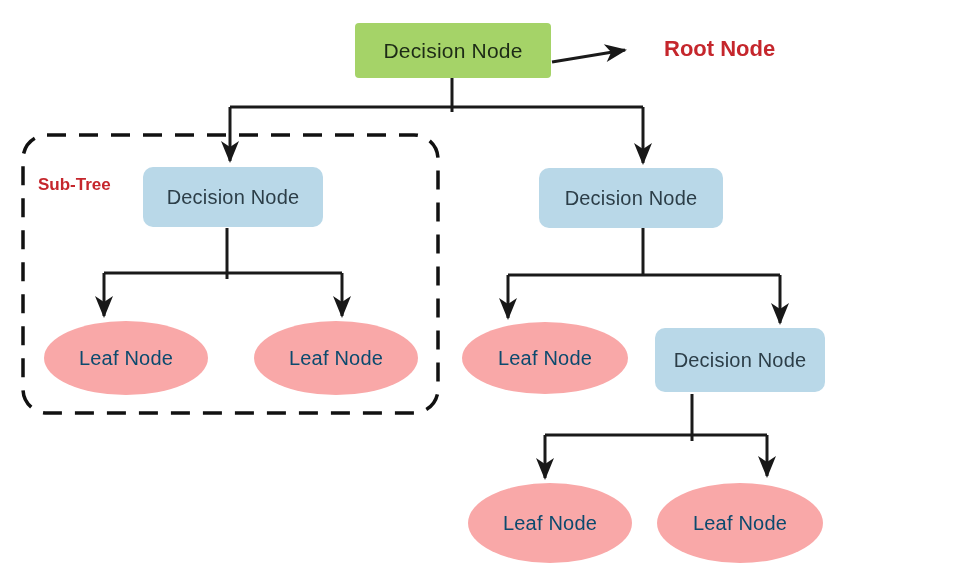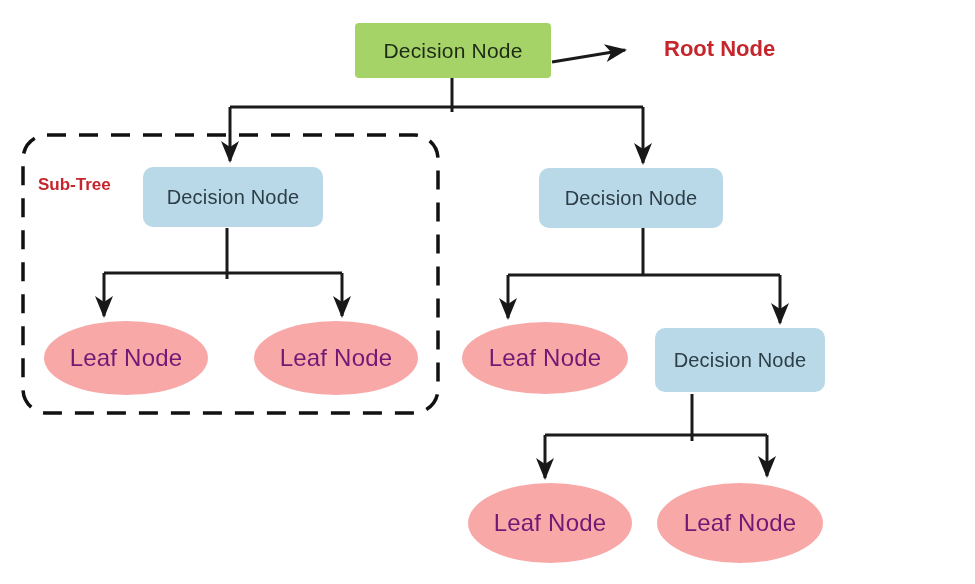--- a/index.html
+++ b/index.html
@@ -40,22 +40,22 @@
     font-size: 21px;
   }
   .node.decision-box {
     background: #b9d8e8;
     border-radius: 10px;
     color: #2c3e48;
   }
   .node.leaf-ellipse {
     background: #f9a8a8;
     border-radius: 50%;
-    color: #701a75;
-    font-size: 24px;
+    color: #0c4a6e;
+    font-size: 20px;
   }
   .annotation {
     position: absolute;
     color: #c5262c;
     font-weight: 600;
     white-space: nowrap;
   }
   .annotation.root-label {
     left: 632px;
     top: 36px;

